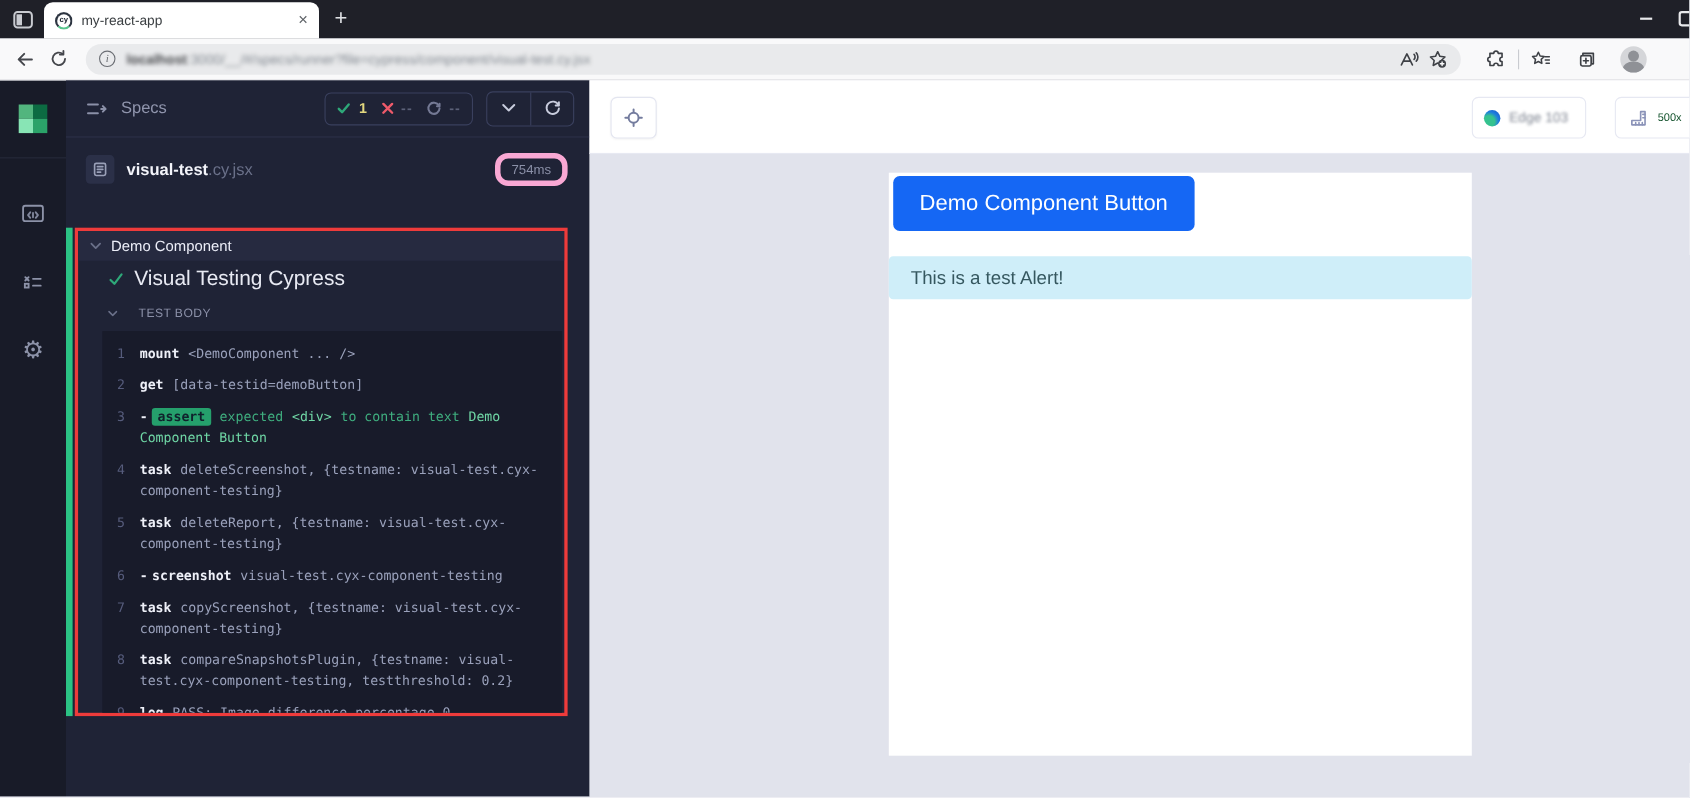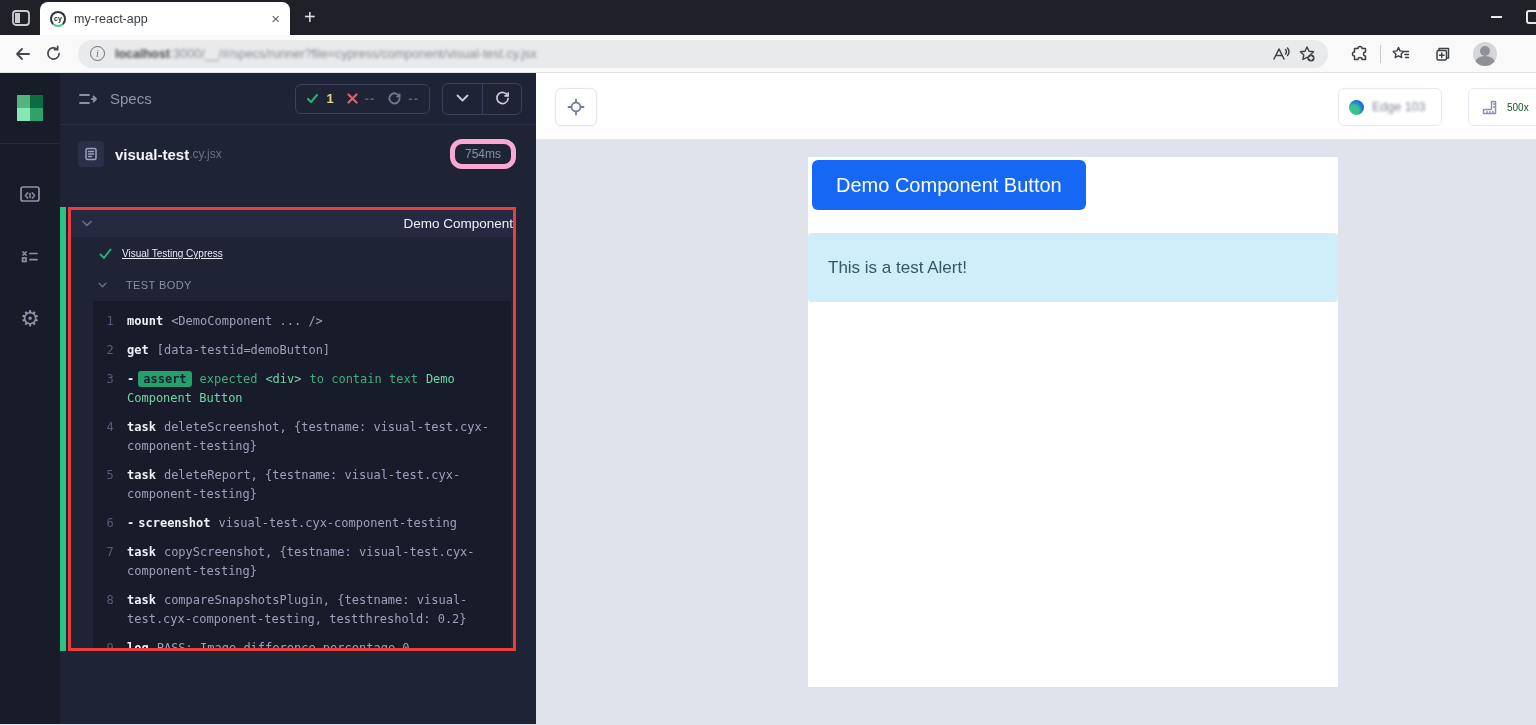--- a/index.html
+++ b/index.html
@@ -46,29 +46,29 @@
   .sp-stats { margin-left:auto; height:30px; border:1px solid #3a405e; border-radius:6px; display:flex; align-items:center; padding:0 10px; gap:7px; font-size:13px; }
   .stat-pass-count { color:#e3d87f; font-weight:bold; }
   .stat-dash { color:#5b6078; font-weight:bold; letter-spacing:1px; }
   .sp-btns { margin-left:12px; height:32px; border:1px solid #3a405e; border-radius:6px; display:flex; }
   .sp-btn { width:39px; display:flex; align-items:center; justify-content:center; color:#c8ccdd; }
   .sp-btn + .sp-btn { border-left:1px solid #3a405e; }
 
   .spec-row { height:58px; display:flex; align-items:center; padding:0 20px 0 18px; }
   .doc-ico { width:26px; height:26px; border-radius:4px; background:#2b3048; color:#9aa0b8; display:flex; align-items:center; justify-content:center; }
   .spec-name { margin-left:11px; font-size:15px; font-weight:bold; color:#f3f4fa; }
-  .spec-ext { font-size:12px; color:#6a7089; }
+  .spec-ext { font-size:15px; color:#6a7089; }
   .spec-duration { margin-left:auto; font-size:12px; color:#8b90a8; border:5px solid #f9a8d4; border-radius:12px; padding:3px 10px; }
 
   .green-strip { position:absolute; left:0; top:134px; width:6px; height:444px; background:var(--pass_green,#2bc284); }
   .test-region { position:absolute; left:8px; top:134px; width:448px; height:444px; border:3px solid var(--annotation_red,#ee3b3b); overflow:hidden; }
-  .suite-header { height:27px; background:#262a40; display:flex; align-items:center; gap:9px; padding-left:11px;justify-content:space-between; }
+  .suite-header { height:27px; background:#262a40; display:flex; align-items:center; gap:9px; padding-left:11px; }
   .suite-title { font-size:13.5px; color:#eceef8; }
   .test-row { height:33px; display:flex; align-items:center; gap:10px; padding-left:28px; }
-  .test-title { font-size:10px; color:#e8eaf3;text-decoration:underline; }
+  .test-title { font-size:19px; color:#e8eaf3; }
   .section-row { height:29px; display:flex; align-items:center; gap:19px; padding-left:27px; }
   .section-title { font-size:11px; color:#8b90a8; letter-spacing:.4px; }
   .command-log { margin:2px 2px 0 22px; background:#181b2a; padding:11px 8px 8px 0; }
   .cmd-row { display:flex; margin-bottom:10px; font-family:"DejaVu Sans Mono",monospace; font-size:12px; line-height:19px; }
   .cmd-num { width:34px; flex:none; text-align:center; color:#565c7c; }
   .cmd-content { flex:1; padding-right:8px; color:#9aa1bb; }
   .seg { margin-right:8px; }
   .seg-name { color:#eef0f8; font-weight:bold; }
   .seg-msg { color:#9aa1bb; }
   .seg-dash { color:#eef0f8; font-weight:bold; margin-right:4px; }
@@ -82,21 +82,21 @@
   .selector-btn { position:absolute; left:19px; top:15px; width:42px; height:38px; background:#fff; border:1px solid #e3e5f0; border-radius:6px; display:flex; align-items:center; justify-content:center; color:#747c9e; box-shadow:0 1px 2px rgba(0,0,0,.04); }
   .browser-select { position:absolute; left:802px; top:15px; width:104px; height:38px; background:#fff; border:1px solid #e6e8f2; border-radius:6px; display:flex; align-items:center; padding:0 10px; gap:8px; }
   .edge-dot { width:15px; height:15px; border-radius:50%; background:radial-gradient(circle at 30% 70%, #35c28f 0 35%, #1e7be0 60%, #1553b8 100%); flex:none; }
   .browser-label { font-size:12.5px; color:#6b7280; filter:blur(1.6px); opacity:.85; white-space:nowrap; }
   .bs-chev { margin-left:auto; color:#b6bccf; filter:blur(1px); }
   .viewport-btn { position:absolute; left:932px; top:15px; width:130px; height:38px; background:#fff; border:1px solid #e6e8f2; border-radius:6px; display:flex; align-items:center; padding:0 12px; gap:9px; }
   .viewport-label { font-size:10px; color:#14532d; white-space:nowrap; }
   .canvas { flex:1; position:relative; }
   .aut-viewport { position:absolute; left:272px; top:17px; width:530px; height:530px; background:#ffffff; }
   .demo-btn { position:absolute; left:4px; top:3px; height:50px; padding:0 24px; background:var(--button_blue,#1567f4); color:#fff; font-size:20px; border:none; border-radius:6px; font-family:"Liberation Sans",sans-serif; }
-  .demo-alert { position:absolute; left:0; top:76px; width:530px; height:69px; background:var(--alert_bg,#cfeef9); border-radius:4px; display:flex; align-items:center; padding-left:20px; font-size:17px; color:var(--alert_text,#35575f); }
+  .demo-alert { position:absolute; left:0; top:76px; width:530px; height:39px; background:var(--alert_bg,#cfeef9); border-radius:4px; display:flex; align-items:center; padding-left:20px; font-size:17px; color:var(--alert_text,#35575f); }
 
   svg { display:block; }
 </style>
 </head>
 <body>
 
 <div class="browser">
 
   <div class="tabbar">
     <span class="workspaces-btn">

